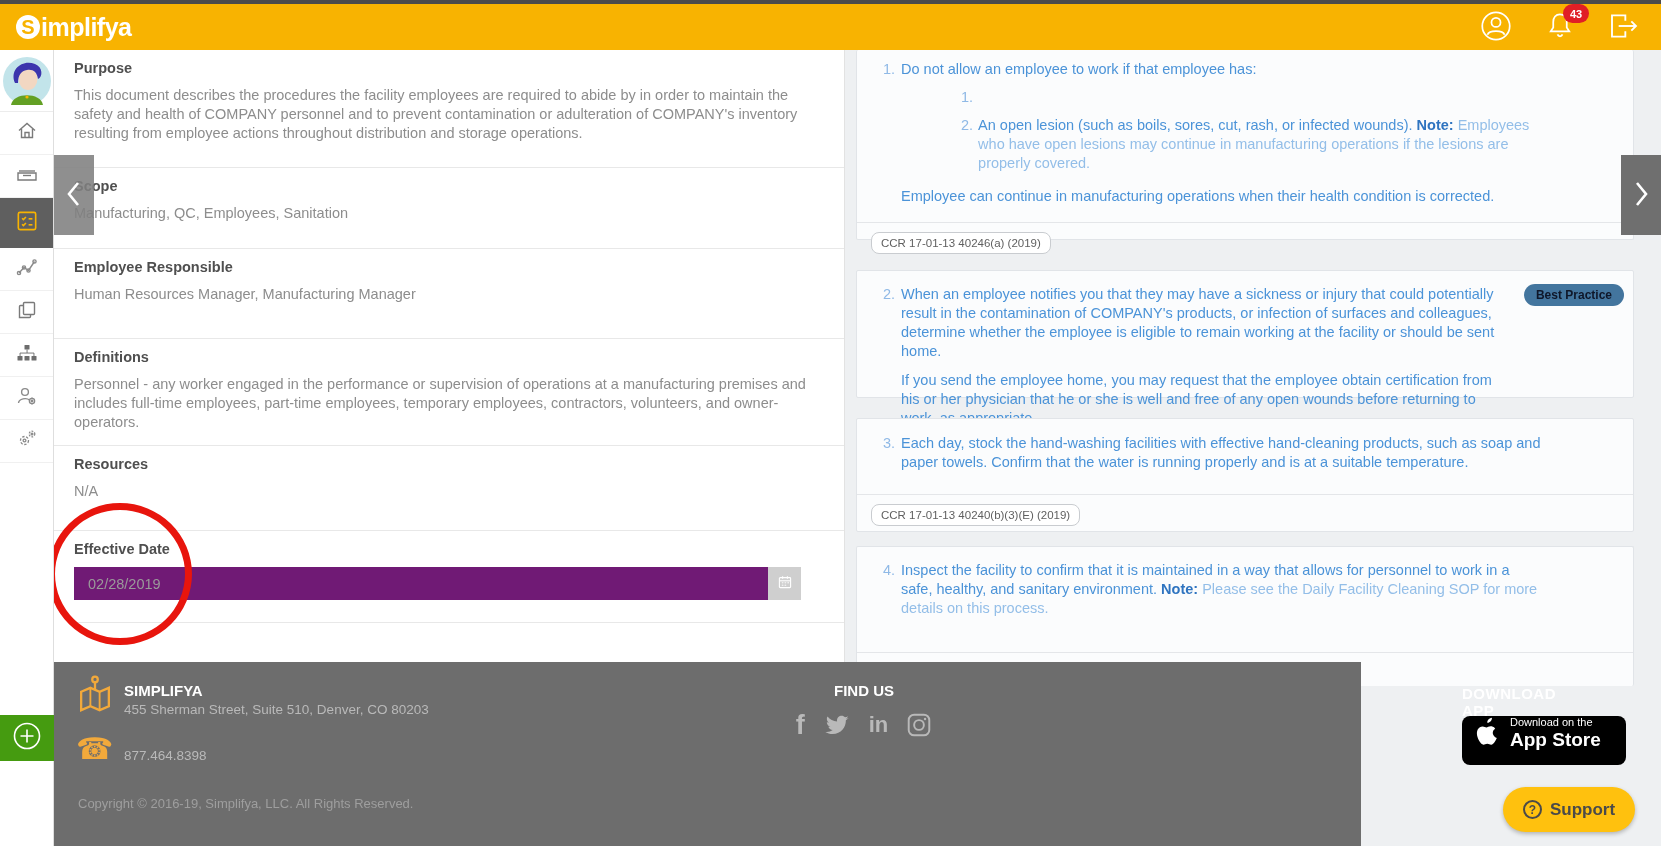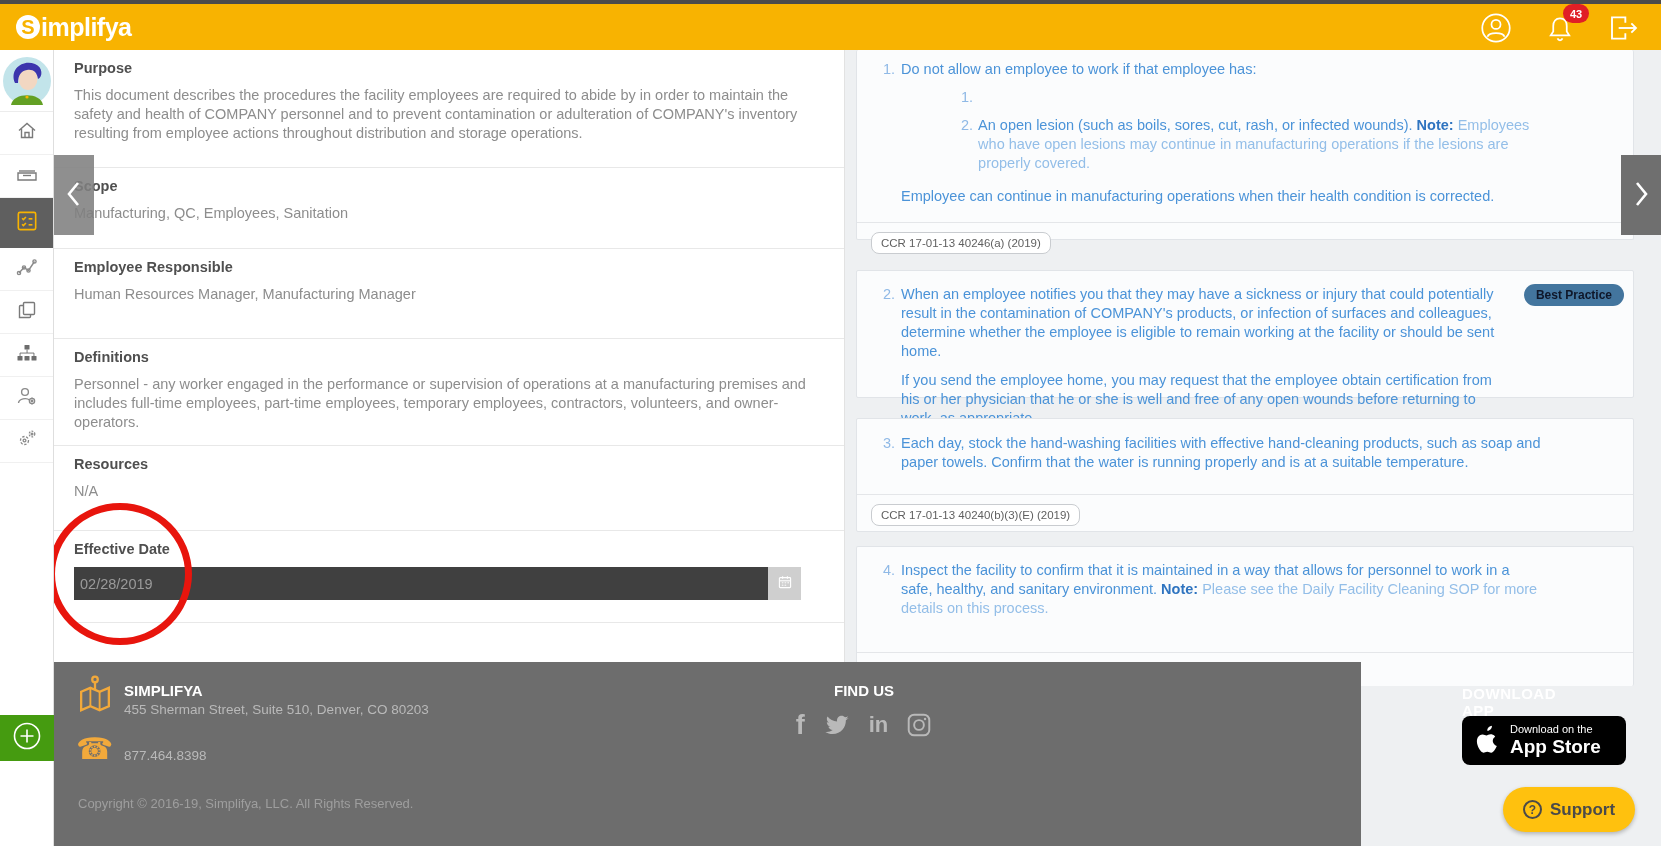--- a/index.html
+++ b/index.html
@@ -7,38 +7,38 @@
   body { font-family:"Liberation Sans", sans-serif; background:#eef0f2; position:relative; }
   .screen { position:absolute; inset:0; }
 
   
   .top-strip { position:absolute; left:0; top:0; width:1661px; height:4px; background:#4b4b4b; z-index:30; }
   .topbar { position:absolute; left:0; top:4px; width:1661px; height:46px; background:#F8B301; z-index:29; display:flex; align-items:center; }
   .logo { display:flex; align-items:center; margin-left:16px; cursor:pointer; }
   .logo-disc { width:24px; height:24px; border-radius:50%; background:#fff; display:flex; align-items:center; justify-content:center; font-weight:bold; font-size:20px; color:#F8B301; line-height:1; }
   .logo-text { color:#fff; font-weight:bold; font-size:25px; letter-spacing:-0.5px; margin-left:1px; }
   .topbar-icons { position:absolute; right:20px; top:0; height:46px; display:flex; align-items:center; gap:30px; }
-  .tb-icon { position:relative; width:34px; height:34px; display:flex; align-items:flex-end; justify-content:center; cursor:pointer; }
+  .tb-icon { position:relative; width:34px; height:34px; display:flex; align-items:flex-start; justify-content:center; cursor:pointer; }
   .badge { position:absolute; top:-6px; right:-12px; min-width:26px; height:19px; background:#E01F26; color:#fff; border-radius:10px; font-size:11px; font-weight:bold; display:flex; align-items:center; justify-content:center; padding:0 6px; }
 
   
   .sidebar { position:absolute; left:0; top:50px; width:54px; height:796px; background:#fff; border-right:1px solid #dedede; z-index:28; }
   .avatar-cell { height:62px; display:flex; align-items:center; justify-content:center; border-bottom:1px solid #ececec; }
   .nav-cell { height:43px; display:flex; align-items:center; justify-content:center; border-bottom:1px solid #f0f0f0; cursor:pointer; }
   .nav-cell.active { height:50px; background:#5f5f5f; border-bottom:none; }
   .green-block { position:absolute; left:0; top:665px; width:54px; height:46px; background:#459B10; display:flex; align-items:center; justify-content:center; cursor:pointer; }
 
   
   .left-panel { position:absolute; left:54px; top:50px; width:791px; height:612px; background:#fff; border-right:1px solid #e2e2e2; z-index:1; }
   .doc-section { padding:10px 0 0 20px; }
   .doc-section h3 { font-size:14.5px; color:#4f4f4f; margin-bottom:10px; }
   .doc-section p { font-size:14.5px; color:#8d8d8d; line-height:19px; max-width:748px; }
   .sec-border { border-top:1px solid #e8e8e8; }
   .date-row { position:relative; width:727px; height:33px; margin-top:10px; }
-  .date-input { width:727px; height:33px; background:#404040; border:none; color:#9a9a9a; font-size:14.5px; padding-left:6px; font-family:"Liberation Sans",sans-serif; }
+  .date-input { width:727px; height:33px; background:#701a75; border:none; color:#9a9a9a; font-size:14.5px; padding-left:14px; font-family:"Liberation Sans",sans-serif; }
   .cal-btn { position:absolute; right:0; top:0; width:33px; height:33px; background:#cfcfcf; border:none; display:flex; align-items:center; justify-content:center; cursor:pointer; }
 
   
   .right-panel { position:absolute; left:846px; top:50px; width:815px; height:612px; background:#eef0f2; z-index:1; }
   .card { position:absolute; left:10px; width:778px; background:#fbfcfd; border:1px solid #e1e4e8; border-radius:2px; }
   .num-row { display:flex; padding:0 20px 0 26px; }
   .item-num { width:18px; flex:none; color:#8FB9E6; font-size:14.5px; line-height:19px; }
   .item-text { color:#4b93d8; font-size:14.5px; line-height:19px; }
   .sub-row { display:flex; margin:9px 0 0 104px; }
   .sub-num { flex:none; color:#8FB9E6; font-size:14.5px; line-height:19px; margin-right:5px; }
@@ -61,21 +61,21 @@
   .f-addr { position:absolute; left:70px; top:40px; color:#b9b9b9; font-size:13.5px; }
   .f-map { position:absolute; left:22px; top:12px; }
   .f-phone-icon { position:absolute; left:22px; top:72px; color:#F2A93B; font-size:30px; line-height:30px; }
   .f-phone { position:absolute; left:70px; top:86px; color:#b9b9b9; font-size:13.5px; }
   .f-findus { position:absolute; left:660px; top:20px; width:300px; text-align:center; color:#fff; font-weight:bold; font-size:15px; }
   .f-social { position:absolute; left:660px; top:48px; width:300px; display:flex; justify-content:center; align-items:center; gap:18px; }
   .soc { color:#b9b9b9; cursor:pointer; display:flex; align-items:center; justify-content:center; height:30px; }
   .soc-f { font-size:27px; font-weight:bold; }
   .soc-in { font-size:22px; font-weight:bold; }
   .f-download { position:absolute; left:1408px; top:23px; color:#fff; font-weight:bold; font-size:15px; letter-spacing:0.5px; }
-  .app-badge { position:absolute; left:1408px; top:54px; width:164px; height:49px; background:#000; border-radius:8px; display:flex; align-items:center; padding-left:12px; cursor:pointer; }
+  .app-badge { position:absolute; left:1408px; top:54px; width:164px; height:49px; background:#000; border-radius:8px; display:flex; align-items:flex-start; padding-left:12px; cursor:pointer; }
   .app-badge-txt { margin-left:10px; color:#fff; }
   .ab-line1 { font-size:11px; display:block; }
   .ab-line2 { font-size:19px; font-weight:bold; display:block; margin-top:1px; }
   .f-copy { position:absolute; left:24px; top:134px; color:#9e9e9e; font-size:13px; }
   .f-links { position:absolute; left:610px; top:134px; width:400px; text-align:center; color:#9e9e9e; font-size:13px; }
   .f-links span.lnk { cursor:pointer; }
   .support-btn { position:absolute; left:1449px; top:125px; width:132px; height:45px; background:#FFC10E; border:none; border-radius:23px; display:flex; align-items:center; justify-content:center; gap:8px; cursor:pointer; box-shadow:0 2px 4px rgba(0,0,0,0.25); }
   .q-icon { width:19px; height:19px; border:2px solid #4a4a4a; border-radius:50%; color:#4a4a4a; font-size:12px; font-weight:bold; display:flex; align-items:center; justify-content:center; }
   .support-label { font-size:17px; font-weight:bold; color:#4a4a4a; }
 </style>

